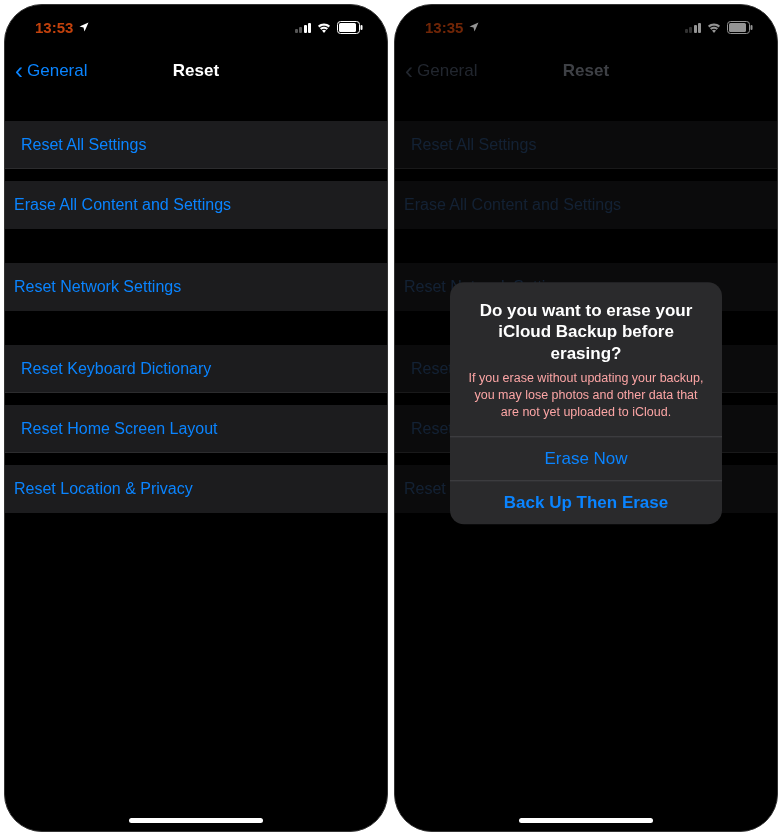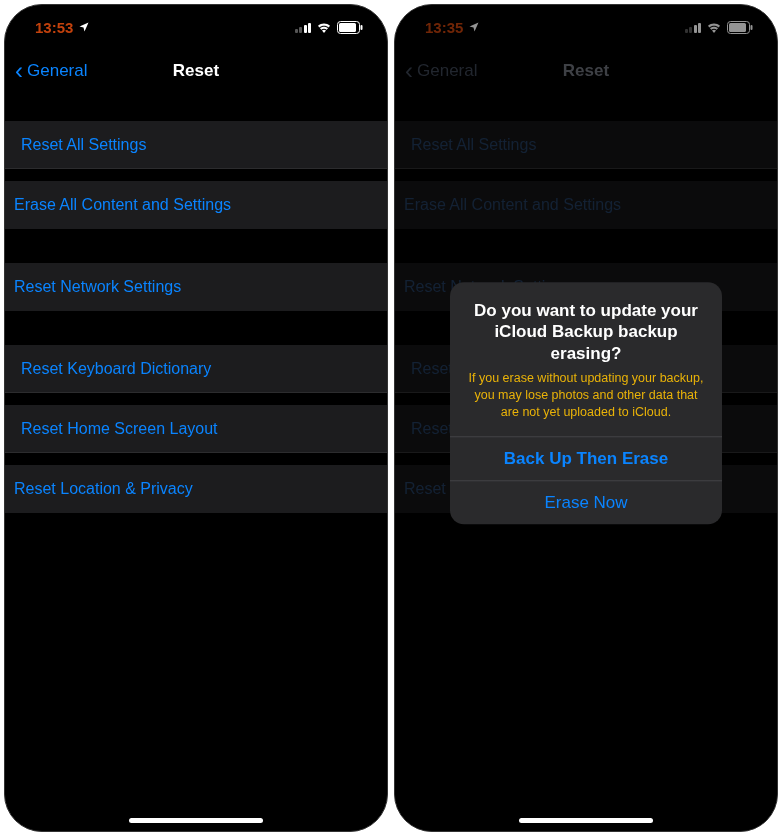--- a/index.html
+++ b/index.html
@@ -101,21 +101,21 @@
       transform: translate(-50%, -56%);
       width: 272px;
       background: #2a2a2c;
       border-radius: 14px;
       overflow: hidden;
       color: #fff;
       text-align: center;
     }
     .alert-body { padding: 18px 16px 16px; }
     .alert-title { font-size: 17px; font-weight: 600; line-height: 1.25; margin-bottom: 6px; }
-    .alert-msg { font-size: 12.5px; color: #eab308; line-height: 1.35; }
+    .alert-msg { font-size: 12.5px; color: #fca5a5; line-height: 1.35; }
     .alert-btn {
       border-top: 0.5px solid #444448;
       height: 44px;
       display: flex;
       align-items: center;
       justify-content: center;
       color: #0a84ff;
       font-size: 17px;
     }
     .alert-btn.bold { font-weight: 600; }
@@ -238,24 +238,24 @@
           <span>Reset Home Screen Layout</span>
         </div>
       <div class="cell dim">
           <span>Reset Location &amp; Privacy</span>
         </div>
     </div>
   </div>
   <div class="dim-overlay"></div>
   <div class="alert">
     <div class="alert-body">
-      <div class="alert-title">Do you want to update your iCloud Backup backup erasing?</div>
+      <div class="alert-title">Do you want to erase your iCloud Backup before erasing?</div>
       <div class="alert-msg">If you erase without updating your backup, you may lose photos and other data that are not yet uploaded to iCloud.</div>
     </div>
+    <div class="alert-btn">
+        <span>Erase Now</span>
+      </div>
     <div class="alert-btn bold">
         <span>Back Up Then Erase</span>
-      </div>
-    <div class="alert-btn">
-        <span>Erase Now</span>
       </div>
   </div>
   <div class="home-indicator"></div>
 </div>
 
 </body></html>

